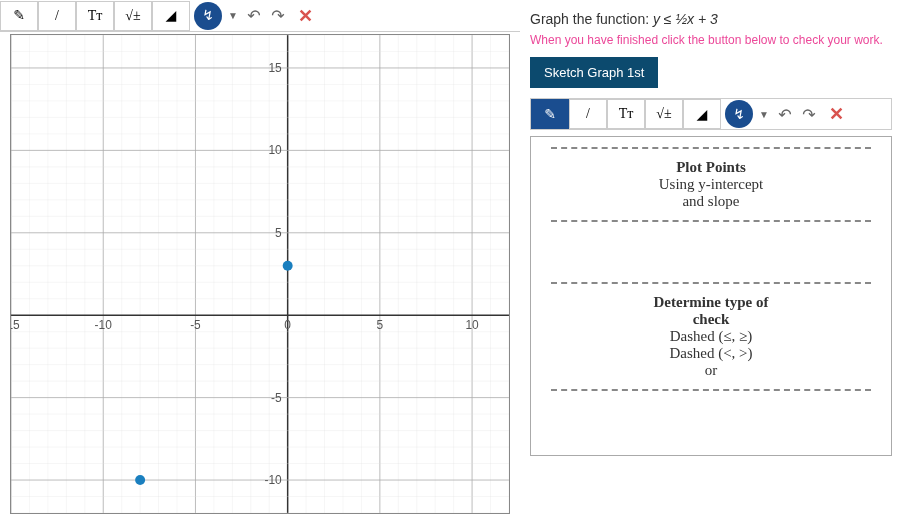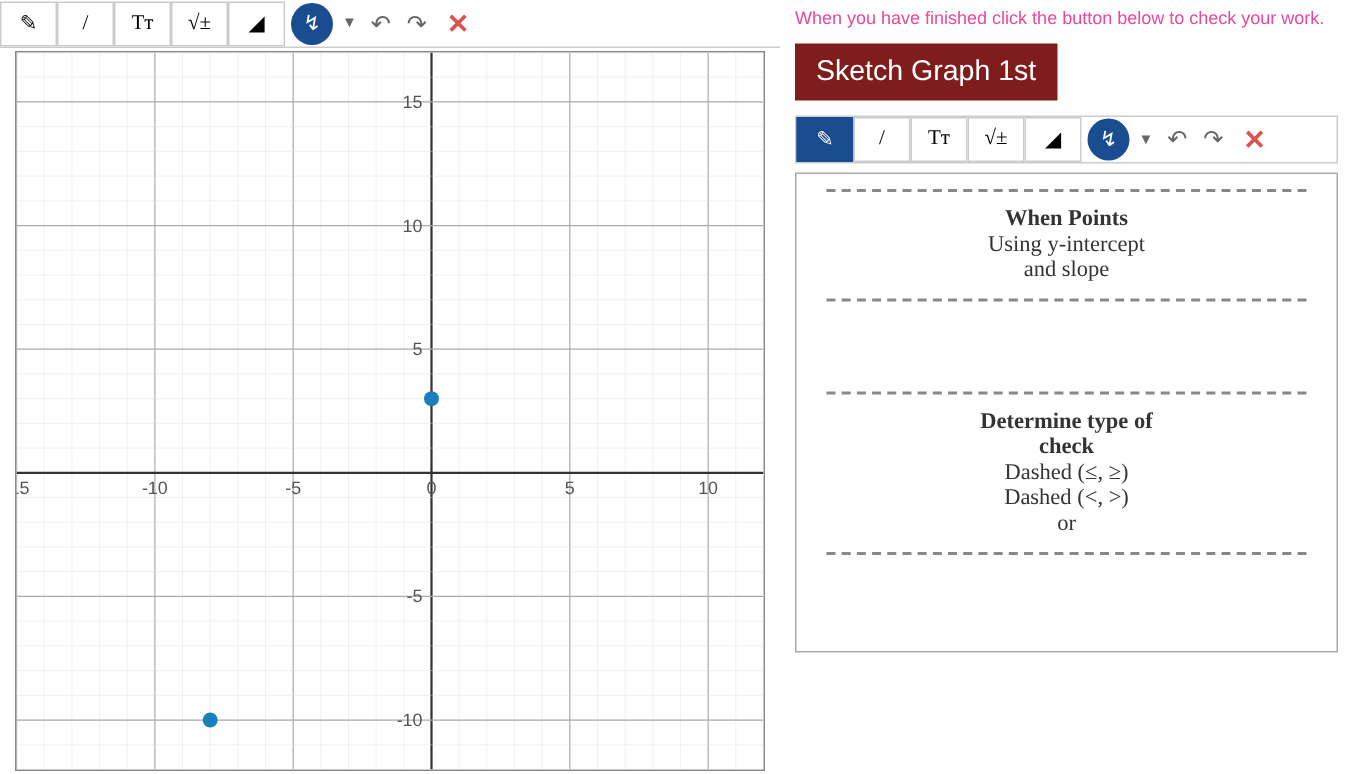--- a/index.html
+++ b/index.html
@@ -93,25 +93,25 @@
     font-size: 14px;
     color: #333;
     margin: 6px 0;
   }
   .instruction {
     font-size: 12px;
     color: #ec4899;
     margin-bottom: 10px;
   }
   .sketch-btn {
-    background: #7f1d1d;
+    background: #0c4a6e;
     color: #fff;
     border: none;
     padding: 8px 14px;
-    font-size: 19px;
+    font-size: 13px;
     cursor: pointer;
     margin-bottom: 10px;
   }
   .mini-toolbar {
     display: flex;
     align-items: center;
     border: 1px solid #ccc;
     height: 32px;
     margin-bottom: 6px;
   }
@@ -250,41 +250,45 @@
           </g>
         <g id="plotted-points">
             <circle cx="277.77777777777777" cy="231.72413793103448" r="5" fill="#1a7fbf"></circle>
             <circle cx="129.62962962962962" cy="446.8965517241379" r="5" fill="#1a7fbf"></circle>
           </g>
       </svg>
     </div>
   </div>
 
   <div class="right-panel">
+    <div class="prompt">
+      <span>Graph the function: </span>
+      <i>y ≤ ½x + 3</i>
+    </div>
     <div class="instruction">When you have finished click the button below to check your work.</div>
     <button class="sketch-btn">Sketch Graph 1st</button>
 
     <div class="mini-toolbar">
       <div class="tool-btn active">✎</div>
       <div class="tool-btn">/</div>
       <div class="tool-btn">Tᴛ</div>
       <div class="tool-btn">√±</div>
       <div class="tool-btn">◢</div>
       <div class="tool-btn blue-circle">↯</div>
       <span class="dropdown-arrow">▼</span>
       <div class="undo-redo">
         <span>↶</span>
         <span>↷</span>
       </div>
       <span class="close-x">✕</span>
     </div>
 
     <div class="work-area">
       <div class="step-box" style="border-top:2px dashed #888;">
-        <div class="title">When Points</div>
+        <div class="title">Plot Points</div>
         <div>Using y-intercept</div>
         <div>and slope</div>
       </div>
       <div style="height:40px;"></div>
       <div class="step-box">
         <div class="title">Determine type of</div>
         <div class="title">check</div>
         <div>Dashed (≤, ≥)</div>
         <div>Dashed (&lt;, &gt;)</div>
         <div>or</div>

